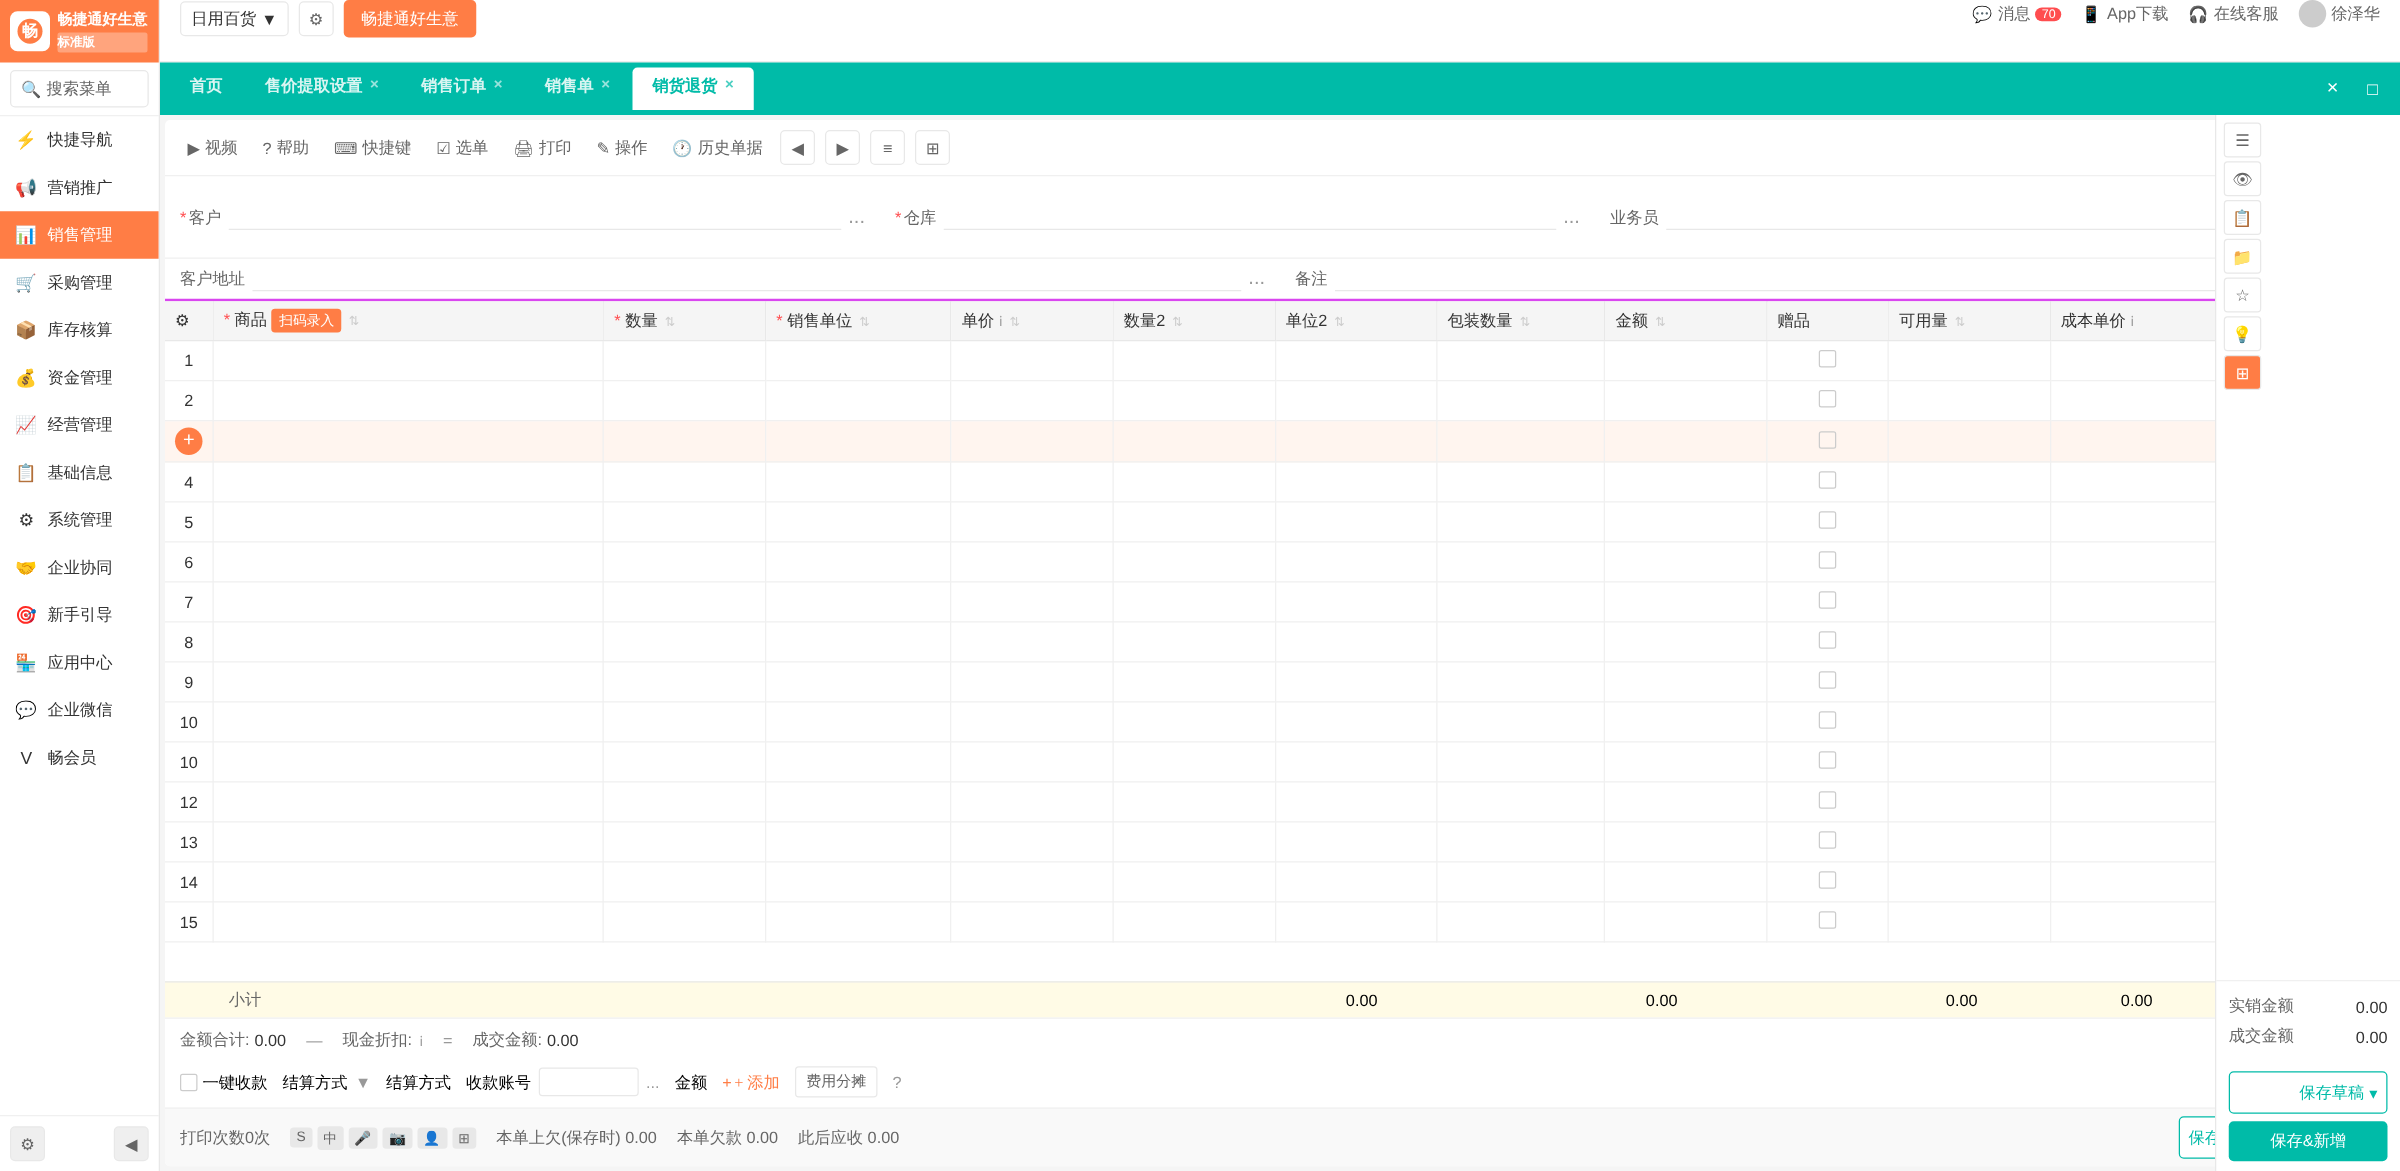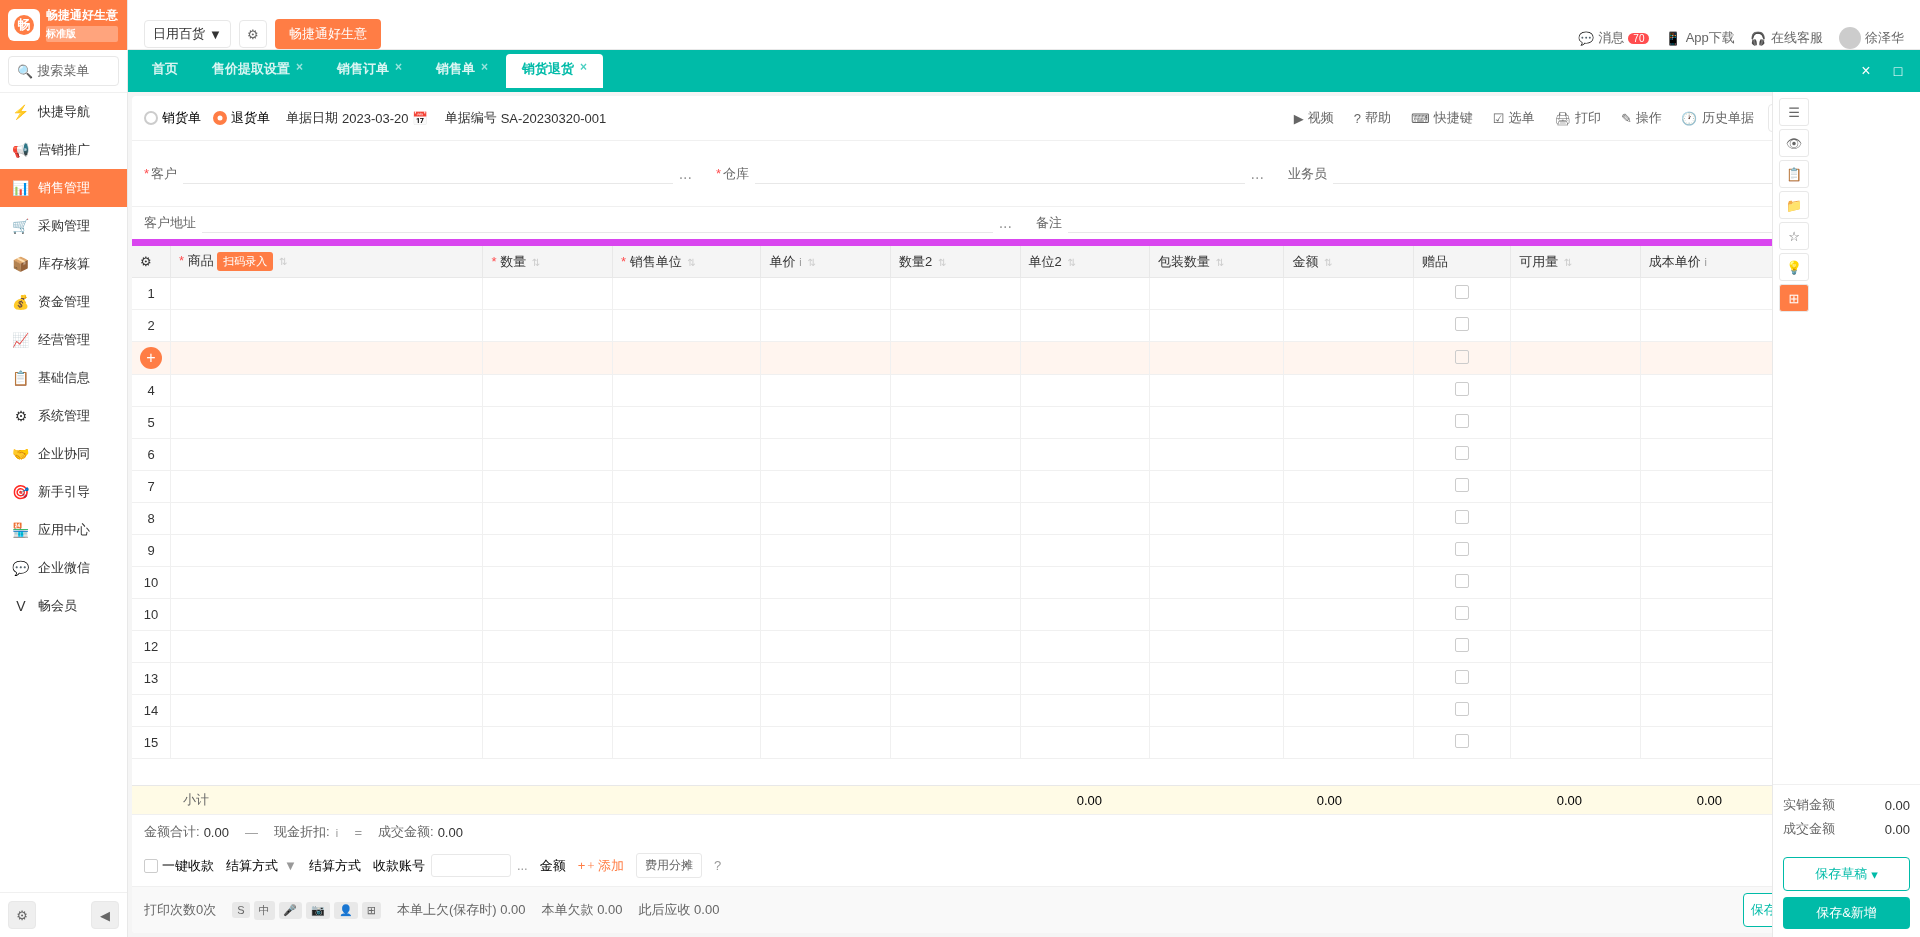--- a/index.html
+++ b/index.html
@@ -14,21 +14,21 @@
     .sidebar-search-btn { width: 100%; background: none; border: 1px solid #e8e8e8; border-radius: 4px; padding: 5px 8px; display: flex; align-items: center; gap: 4px; color: #666; cursor: pointer; font-size: 12px; }
     .sidebar-nav-item { padding: 10px 12px; display: flex; align-items: center; gap: 8px; cursor: pointer; color: #333; font-size: 13px; }
     .sidebar-nav-item.active { background: #ff7d45; color: #fff; }
     .sidebar-nav-item .nav-icon { width: 18px; height: 18px; display: flex; align-items: center; justify-content: center; font-size: 14px; }
     .sidebar-bottom { margin-top: auto; padding: 8px; display: flex; align-items: center; justify-content: space-between; border-top: 1px solid #f0f0f0; }
 
     
     .main { flex: 1; display: flex; flex-direction: column; height: 100%; overflow: hidden; }
 
     
-    .topbar { background: #fff; height: 50px; display: flex; align-items: flex-end; justify-content: space-between; padding: 0 16px; border-bottom: 1px solid #e8e8e8; }
+    .topbar { background: #fff; height: 50px; display: flex; align-items: flex-start; justify-content: space-between; padding: 0 16px; border-bottom: 1px solid #e8e8e8; }
     .topbar-left { display: flex; align-items: center; gap: 8px; }
     .topbar-select { border: 1px solid #e8e8e8; border-radius: 4px; padding: 4px 8px; font-size: 13px; color: #333; display: flex; align-items: center; gap: 4px; cursor: pointer; min-width: 80px; }
     .topbar-btn { background: #ff7d45; color: #fff; border: none; border-radius: 4px; padding: 6px 14px; cursor: pointer; font-size: 13px; }
     .topbar-right { display: flex; align-items: center; gap: 16px; color: #666; font-size: 13px; }
     .topbar-right-item { display: flex; align-items: center; gap: 4px; cursor: pointer; }
     .badge { background: #ff4d4f; color: #fff; border-radius: 10px; padding: 0 5px; font-size: 10px; }
 
     
     .tabbar { background: #00bba8; display: flex; align-items: center; height: 42px; padding: 0 8px; gap: 2px; }
     .tab { padding: 6px 16px; color: rgba(255,255,255,0.85); cursor: pointer; border-radius: 4px 4px 0 0; display: flex; gap: 6px; font-size: 13px; height: 34px; font-weight: bold; }
@@ -106,21 +106,21 @@
     .extra-btn { background: none; border: 1px solid #e8e8e8; border-radius: 3px; padding: 3px 8px; cursor: pointer; color: #666; font-size: 12px; display: flex; align-items: center; gap: 2px; }
 
     
     .abs-right-panel { position: absolute; right: 0; top: 0; bottom: 0; width: 148px; background: #fff; border-left: 1px solid #e8e8e8; display: flex; flex-direction: column; z-index: 10; }
     .abs-right-top { flex: 1; padding: 6px; display: flex; flex-direction: column; gap: 4px; }
     .abs-right-icon-row { display: flex; flex-direction: column; gap: 3px; }
     .abs-right-icon { width: 30px; height: 28px; border: 1px solid #e8e8e8; border-radius: 3px; display: flex; align-items: center; justify-content: center; cursor: pointer; color: #666; font-size: 13px; }
     .abs-summary { border-top: 1px solid #f0f0f0; padding: 8px 10px; }
     .abs-summary-row { display: flex; justify-content: space-between; align-items: center; padding: 3px 0; font-size: 13px; }
     .abs-btn-group { padding: 8px 10px; display: flex; flex-direction: column; gap: 6px; }
-    .btn-draft { border: 1px solid #00bba8; color: #00bba8; background: #fff; border-radius: 4px; padding: 7px; cursor: pointer; font-size: 13px; display: flex; align-items: center; justify-content: center; gap: 4px; }
+    .btn-draft { border: 1px solid #00bba8; color: #00bba8; background: #fff; border-radius: 4px; padding: 7px; cursor: pointer; font-size: 13px; display: flex; align-items: center; justify-content: flex-end; gap: 4px; }
     .btn-save-new { background: #00bba8; border: none; color: #fff; border-radius: 4px; padding: 7px; cursor: pointer; font-size: 13px; }
   </style>
 </head>
 <body>
 
 <div class="sidebar">
   <div class="sidebar-logo">
     <div class="sidebar-logo-icon">
       <svg viewBox="0 0 24 24" fill="#ff7d45">
           <circle cx="12" cy="12" r="10" fill="#ff7d45"></circle>
@@ -261,41 +261,20 @@
       <button class="icon-btn" style="border:none;background:none;color:#fff;font-size:16px;">×</button>
       <button class="icon-btn" style="border:none;background:none;color:#fff;font-size:14px;">□</button>
     </div>
   </div>
 
   <div class="content-wrapper">
     <div class="content" style="position:relative;">
       <div class="content-inner">
 
         <div class="form-header">
-          <div class="form-header-left">
-            <div class="radio-group">
-              <label class="radio-item">
-                <div class="radio-circle"></div>
-                <span>销货单</span>
-              </label>
-              <label class="radio-item">
-                <div class="radio-circle checked"></div>
-                <span>退货单</span>
-              </label>
-            </div>
-            <div class="date-field">
-              <span>单据日期</span>
-              <span class="date-value">2023-03-20</span>
-              <span style="cursor:pointer;">📅</span>
-            </div>
-            <div class="bill-no">
-              <span>单据编号</span>
-              <span>SA-20230320-001</span>
-            </div>
-          </div>
           <div class="form-header-right">
             <div class="header-action-btn">
               <span>▶</span>
               <span>视频</span>
             </div>
             <div class="header-action-btn">
               <span>?</span>
               <span>帮助</span>
             </div>
             <div class="header-action-btn">
@@ -341,21 +320,21 @@
               <span class="field-label">业务员</span>
               <input class="field-input" type="text" style="min-width: 180px;">
             </div>
           </div>
           <div style="display:flex;flex-direction:column;gap:3px;margin-left:12px;">
             <button class="extra-btn">⚙ 设置</button>
             <button class="extra-btn">+ 物流</button>
           </div>
         </div>
 
-        <div style="padding:6px 12px;display:flex;align-items:center;gap:24px;border-bottom:7px solid #d946ef;">
+        <div style="padding:6px 12px;display:flex;align-items:center;gap:24px;border-bottom:2px solid #d946ef;">
           <div class="form-field" style="flex:1;">
             <span class="field-label">客户地址</span>
             <input class="field-input" type="text" style="min-width: 200px;">
             <span class="field-dots">...</span>
           </div>
           <div class="form-field" style="flex:1;">
             <span class="field-label">备注</span>
             <input class="field-input" type="text" style="min-width: 300px;">
           </div>
         </div>

